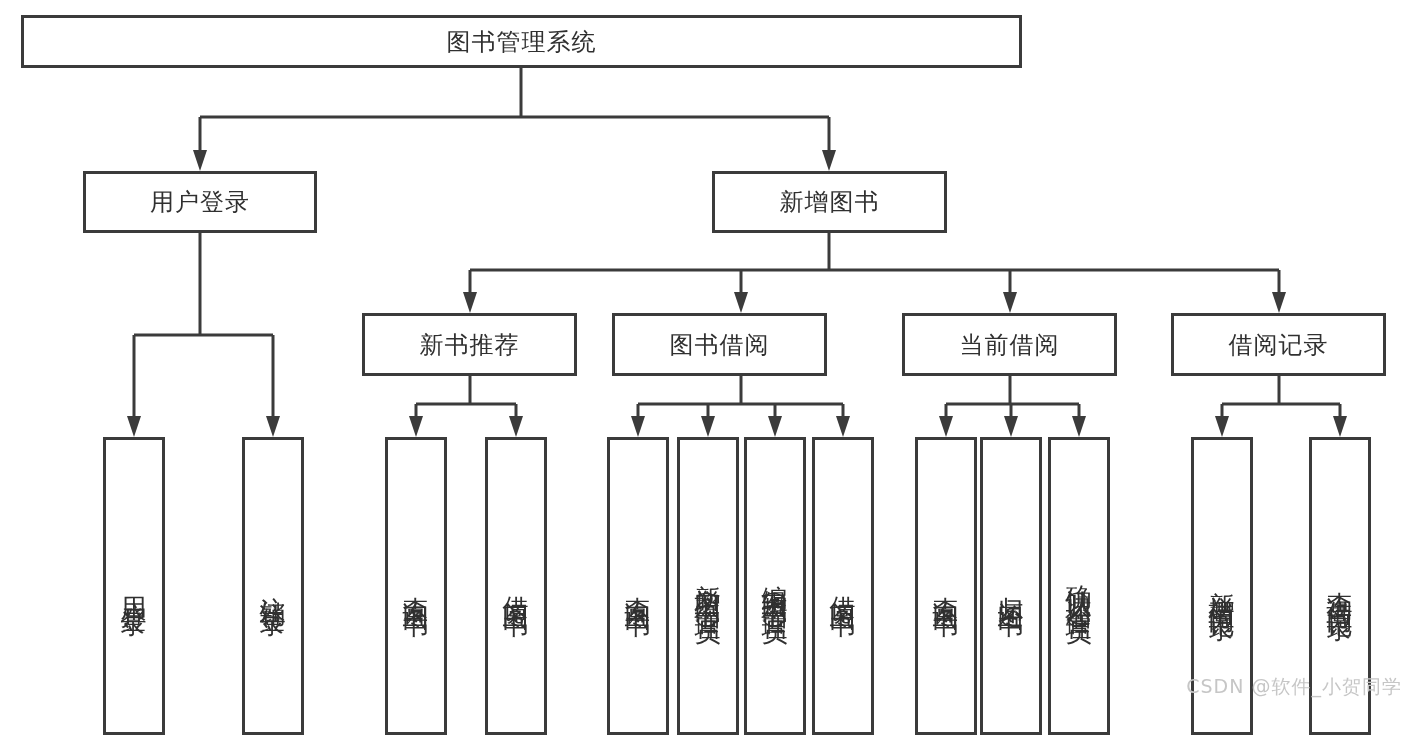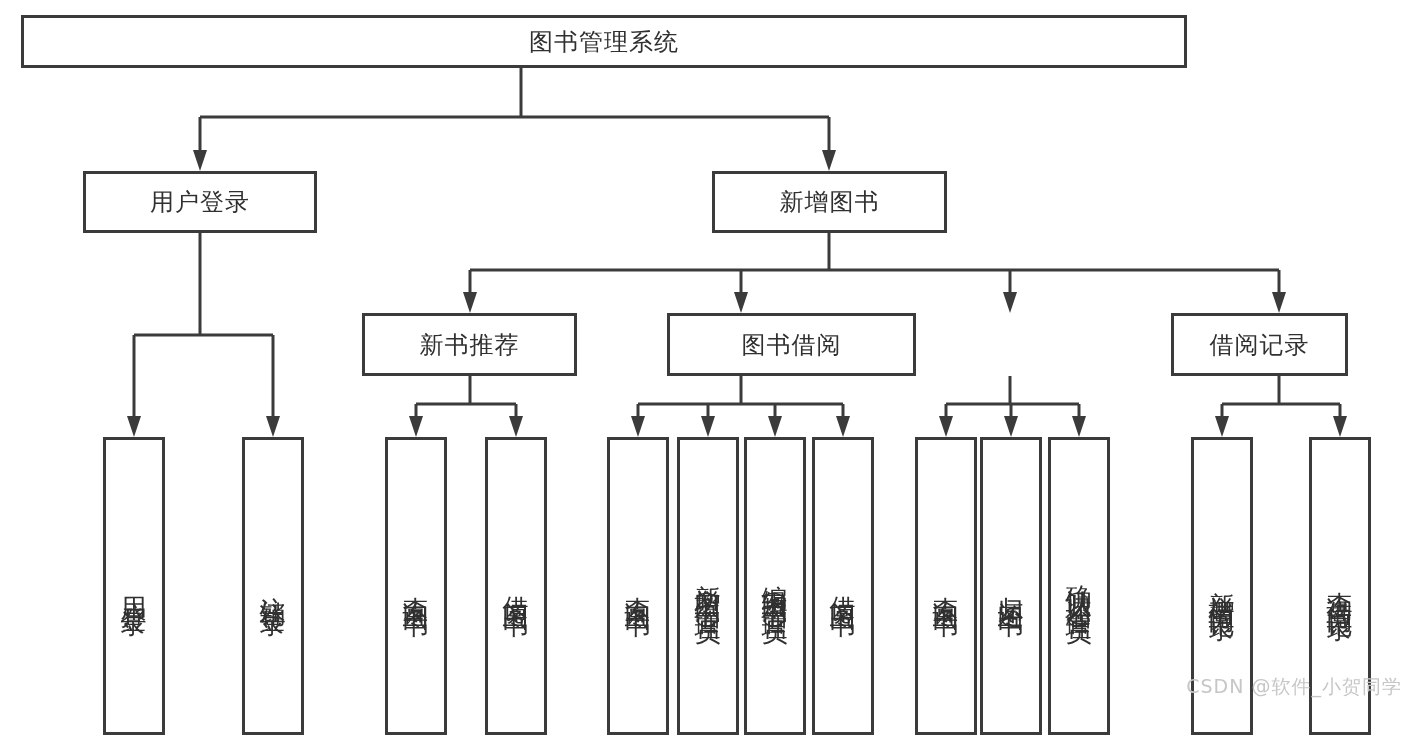--- a/index.html
+++ b/index.html
@@ -101,28 +101,29 @@
     <polygon class="ah" points="1072,416 1086,416 1079,437"></polygon>
 
     <line class="cl" x1="1279" y1="376" x2="1279" y2="404"></line>
     <line class="cl" x1="1222" y1="404" x2="1340" y2="404"></line>
     <line class="cl" x1="1222" y1="404" x2="1222" y2="417"></line>
     <polygon class="ah" points="1215,416 1229,416 1222,437"></polygon>
     <line class="cl" x1="1340" y1="404" x2="1340" y2="417"></line>
     <polygon class="ah" points="1333,416 1347,416 1340,437"></polygon>
   </svg>
 
-  <div class="node" style="left:21px;top:15px;width:1166px;height:53px;">图书管理系统</div>
+  <div class="node" style="left:21px;top:15px;width:1001px;height:53px;">图书管理系统</div>
 
   <div class="node" style="left:83px;top:171px;width:234px;height:62px;">用户登录</div>
   <div class="node" style="left:712px;top:171px;width:235px;height:62px;">新增图书</div>
 
   <div class="node" style="left:362px;top:313px;width:215px;height:63px;text-align:right;">新书推荐</div>
-  <div class="node" style="left:667px;top:313px;width:249px;height:63px;">图书借阅</div>
-  <div class="node" style="left:1171px;top:313px;width:177px;height:63px;">借阅记录</div>
+  <div class="node" style="left:612px;top:313px;width:215px;height:63px;">图书借阅</div>
+  <div class="node" style="left:902px;top:313px;width:215px;height:63px;">当前借阅</div>
+  <div class="node" style="left:1171px;top:313px;width:215px;height:63px;">借阅记录</div>
 
   <div class="node vnode" style="left:103px;top:437px;width:62px;height:298px;">用户登录</div>
   <div class="node vnode" style="left:242px;top:437px;width:62px;height:298px;">注销登录</div>
 
   <div class="node vnode" style="left:385px;top:437px;width:62px;height:298px;">查询图书</div>
   <div class="node vnode" style="left:485px;top:437px;width:62px;height:298px;">借阅图书</div>
 
   <div class="node vnode" style="left:607px;top:437px;width:62px;height:298px;">查询图书</div>
   <div class="node vnode" style="left:677px;top:437px;width:62px;height:298px;">新增图书（管理员）</div>
   <div class="node vnode" style="left:744px;top:437px;width:62px;height:298px;">编辑图书（管理员）</div>

